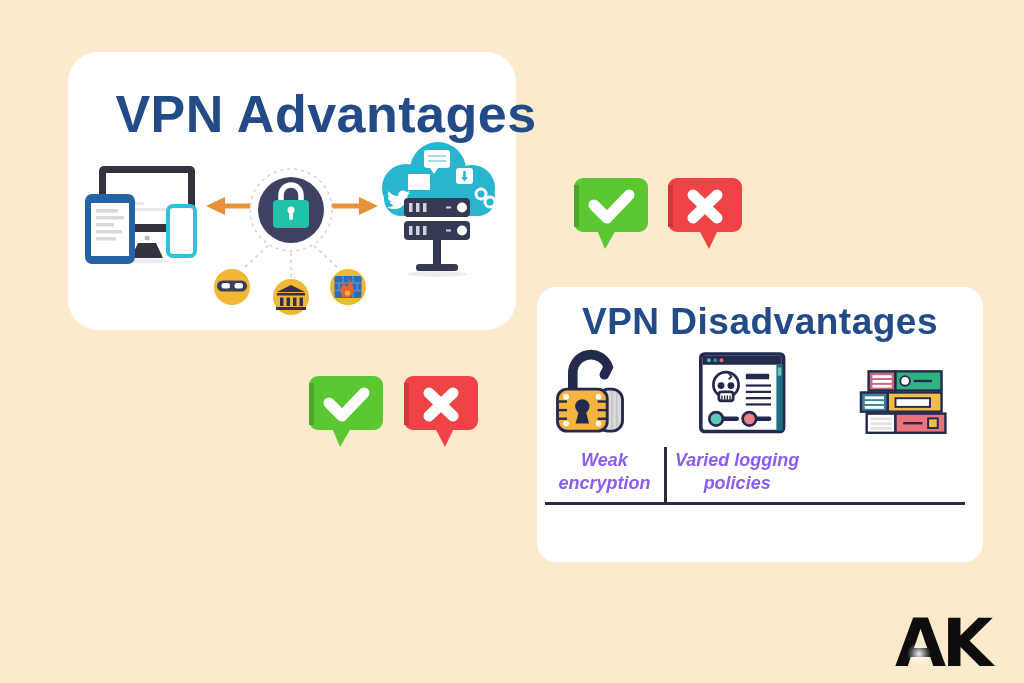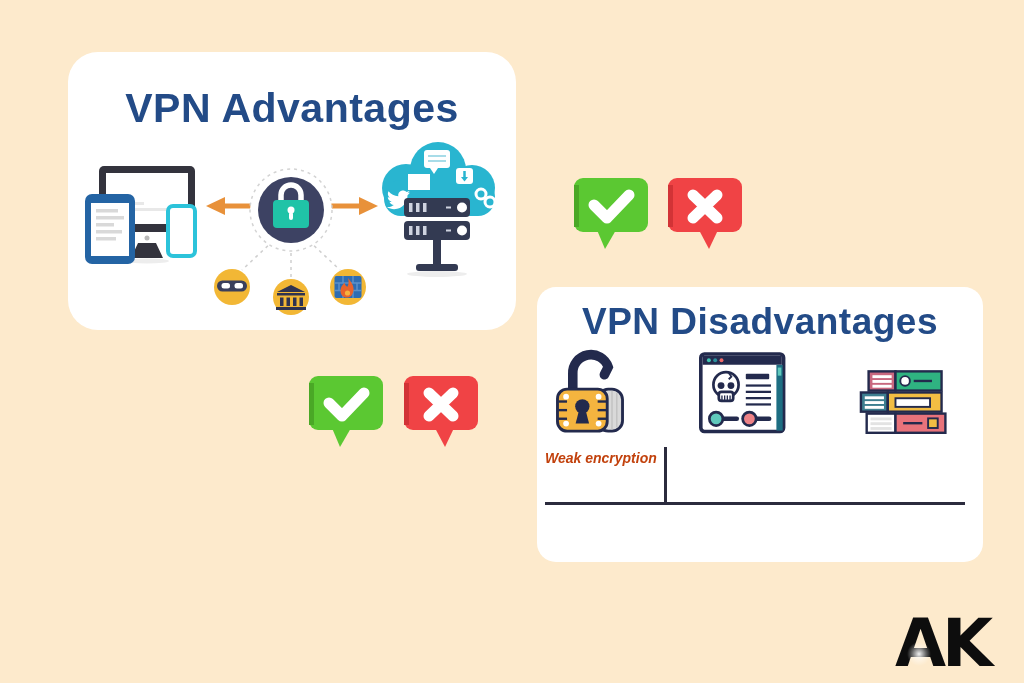--- a/index.html
+++ b/index.html
@@ -7,38 +7,38 @@
     position:relative;width:1024px;height:683px;background:#fdeacc;
     overflow:hidden;font-family:"Liberation Sans",sans-serif;
   }
   .card{position:absolute;background:#ffffff;border-radius:30px;}
   .adv-card{left:68px;top:52px;width:448px;height:278px;}
   .dis-card{left:537px;top:287px;width:446px;height:275px;border-radius:19px;}
   .card-title{
     position:absolute;left:0;width:100%;text-align:center;margin:0;
     font-weight:800;color:#234b87;letter-spacing:.5px;line-height:1;
   }
-  .adv-title{top:36px;font-size:41px;}
+  .adv-title{top:36px;font-size:52px;margin-left:34px;}
   .dis-title{top:16px;font-size:37px;}
   .adv-ill{position:absolute;left:0;top:90px;width:448px;height:190px;}
   .abs{position:absolute;}
   svg{display:block;}
   
   .padlock{left:14px;top:60px;width:78px;height:88px;}
   .browser{left:162px;top:64px;width:90px;height:88px;}
   .books{left:322px;top:82px;width:96px;height:70px;}
   
   .dis-labels{
     position:absolute;left:8px;top:160px;width:420px;height:55px;
     display:flex;border-bottom:3px solid #2b2b3d;
   }
   .dis-col{
-    box-sizing:border-box;padding-top:2px;
-    font-style:italic;font-weight:bold;font-size:14px;line-height:1.3;
-    color:#c2410c;
+    box-sizing:border-box;padding-top:2px;text-align:center;
+    font-style:italic;font-weight:bold;font-size:18px;line-height:1.3;
+    color:#8b5cf6;
   }
   .dis-col-1{width:29%;border-right:3px solid #2b2b3d;}
   .dis-col-2{width:37.5%;border-right:3px solid #2b2b3d;}
   .dis-col-3{width:33.5%;}
   .dis-col span{display:inline-block;max-width:130px;}
   
   .bubble{width:78px;height:74px;}
   .b-g1{left:572px;top:176px;}
   .b-r1{left:666px;top:176px;}
   .b-g2{left:307px;top:374px;}
@@ -281,20 +281,23 @@
       <rect x="12" y="60" width="22" height="3" fill="#e3e3e3"></rect>
       <rect x="38" y="46" width="52" height="20" fill="#e8737b" stroke="#232a4d" stroke-width="2.5"></rect>
       <line x1="46" y1="56" x2="66" y2="56" stroke="#232a4d" stroke-width="2.5"></line>
       <rect x="72" y="51" width="10" height="10" fill="#f2bd43" stroke="#232a4d" stroke-width="2"></rect>
     </svg>
 
     <div class="dis-labels">
       <div class="dis-col dis-col-1">
         <span>Weak encryption</span>
       </div>
+      <div class="dis-col dis-col-3">
+        <span>Varied logging policies</span>
+      </div>
     </div>
   </div>
 
   <svg class="abs logo" viewBox="0 0 120 78">
     <defs>
       <radialGradient id="glowGrad" cx="50%" cy="50%" r="50%">
         <stop offset="0%" stop-color="#ffffff" stop-opacity="0.95"></stop>
         <stop offset="60%" stop-color="#ffffff" stop-opacity="0.35"></stop>
         <stop offset="100%" stop-color="#ffffff" stop-opacity="0"></stop>
       </radialGradient>

